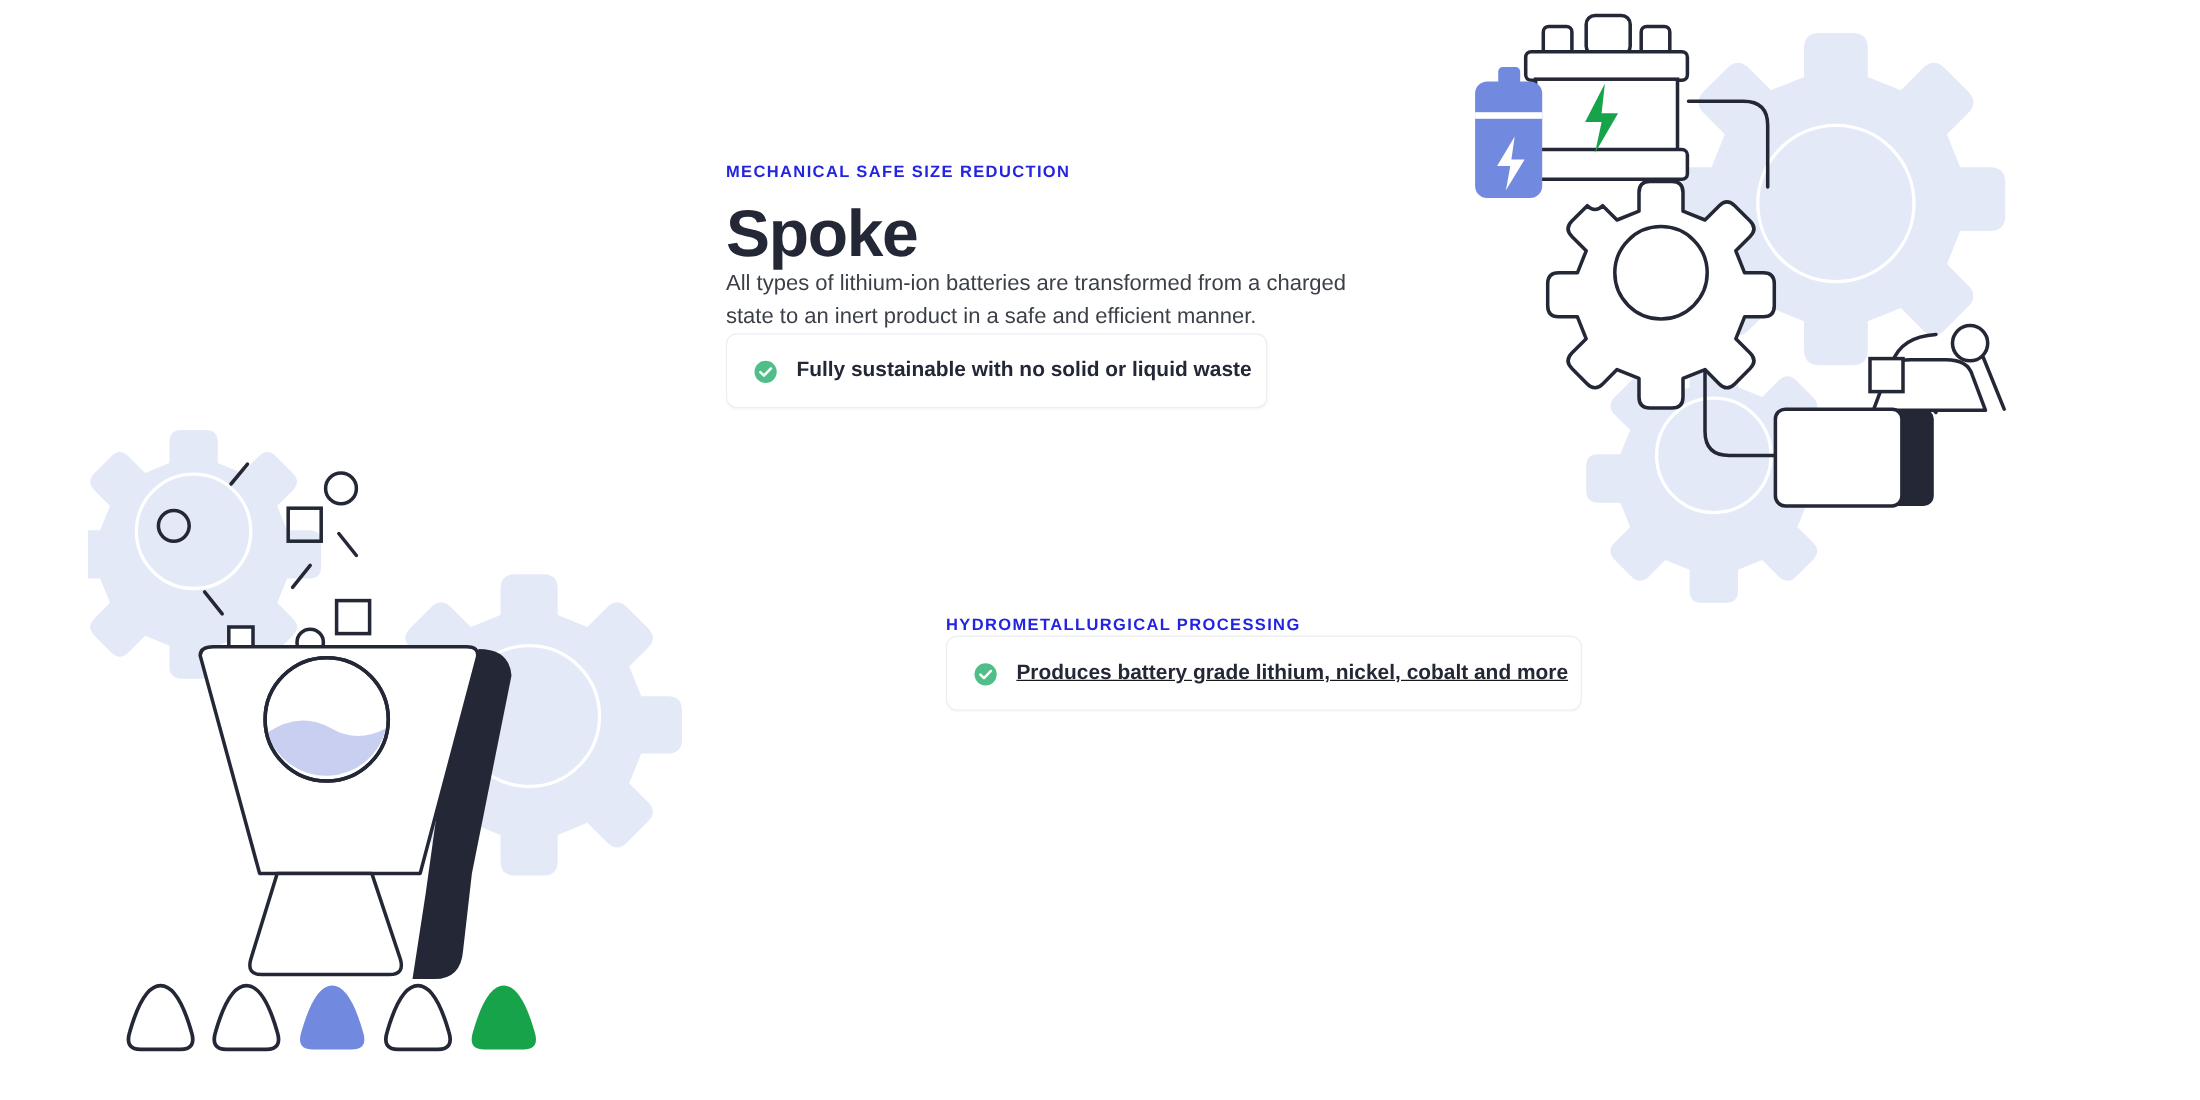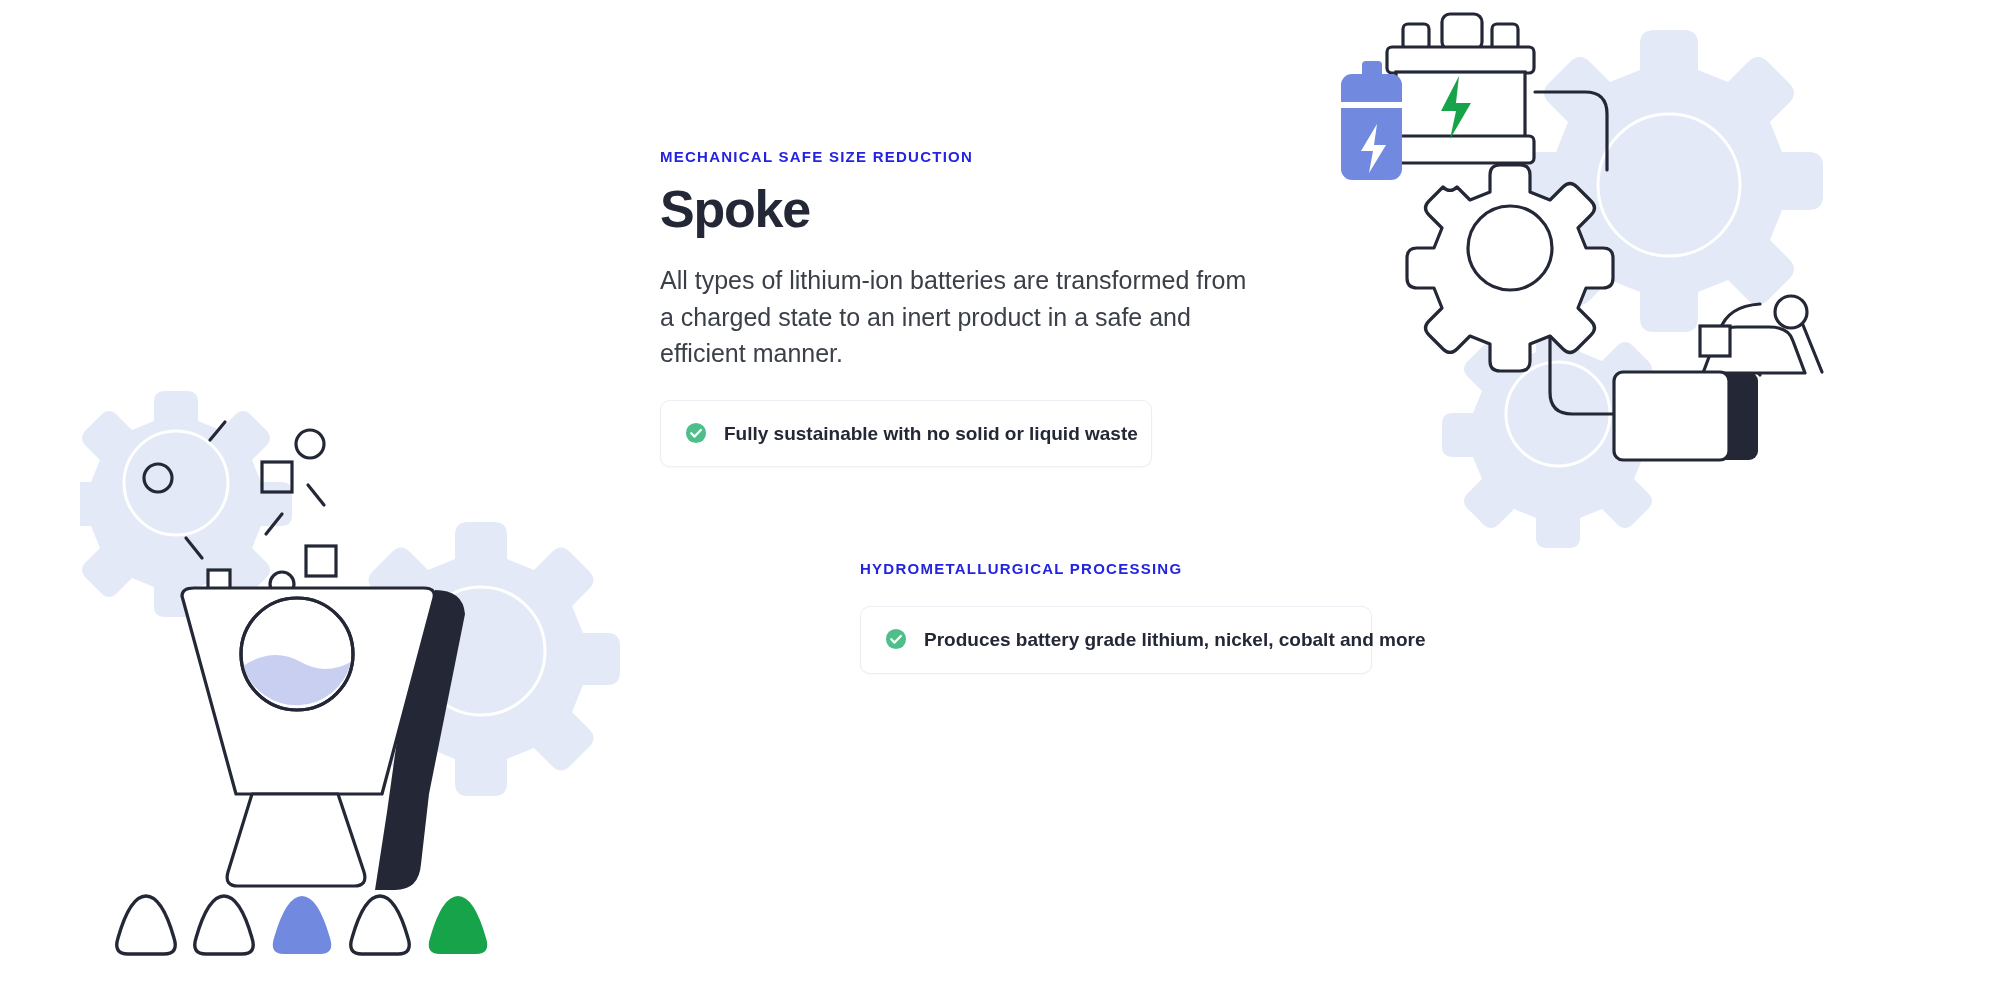--- a/index.html
+++ b/index.html
@@ -32,51 +32,49 @@
 
   .eyebrow {
     font-size: 15px;
     font-weight: bold;
     letter-spacing: 1.25px;
     color: #2323e0;
     text-transform: uppercase;
     line-height: 1.2;
   }
   .headline {
-    font-size: 52px;
+    font-size: 60px;
     font-weight: bold;
     color: #242836;
     letter-spacing: -1.2px;
     line-height: 1.04;
     margin-top: 14px;
   }
   #section-spoke .headline { margin-top: 16px; }
   .body-copy {
-    font-size: 25px;
+    font-size: 20px;
     line-height: 1.46;
     color: #3b4048;
-    margin-top: 26px;
     font-weight: 400;
   }
   #section-spoke .body-copy { width: 600px; }
   #section-hub .body-copy   { width: 625px; }
 
   .feature-card {
-    margin-top: 28px;
     border: 1px solid #eceef3;
     border-radius: 10px;
     background: #ffffff;
     box-shadow: 0 1px 2px rgba(30,40,70,0.04);
     display: flex;
-    align-items: flex-start;
+    align-items: flex-end;
     gap: 17px;
     padding: 21px 24px 21px 24px;
   }
   #card-spoke { width: 492px; }
-  #card-hub   { width: 512px; }
+  #card-hub   { width: 578px; text-decoration: underline; }
 
   .check-icon { flex: 0 0 auto; width: 22px; height: 22px; display: block; }
 
   .feature-label {
     font-size: 19px;
     font-weight: bold;
     color: #242836;
     line-height: 1.25;
     white-space: nowrap;
   }

